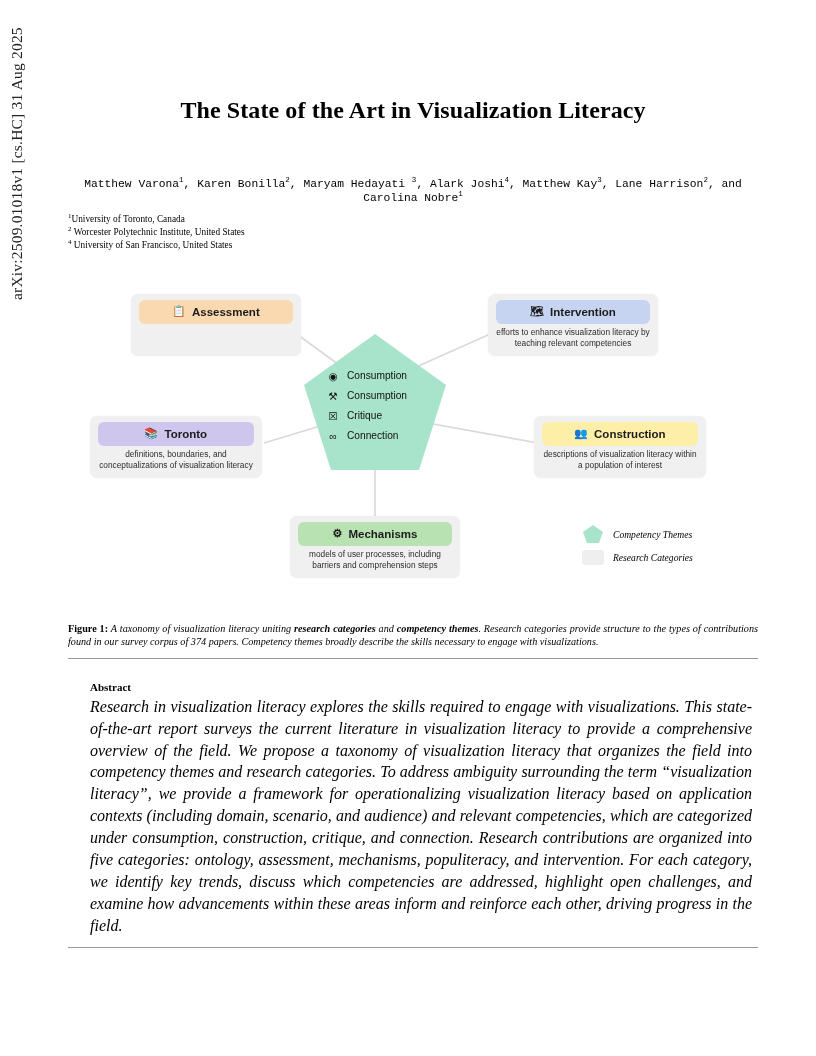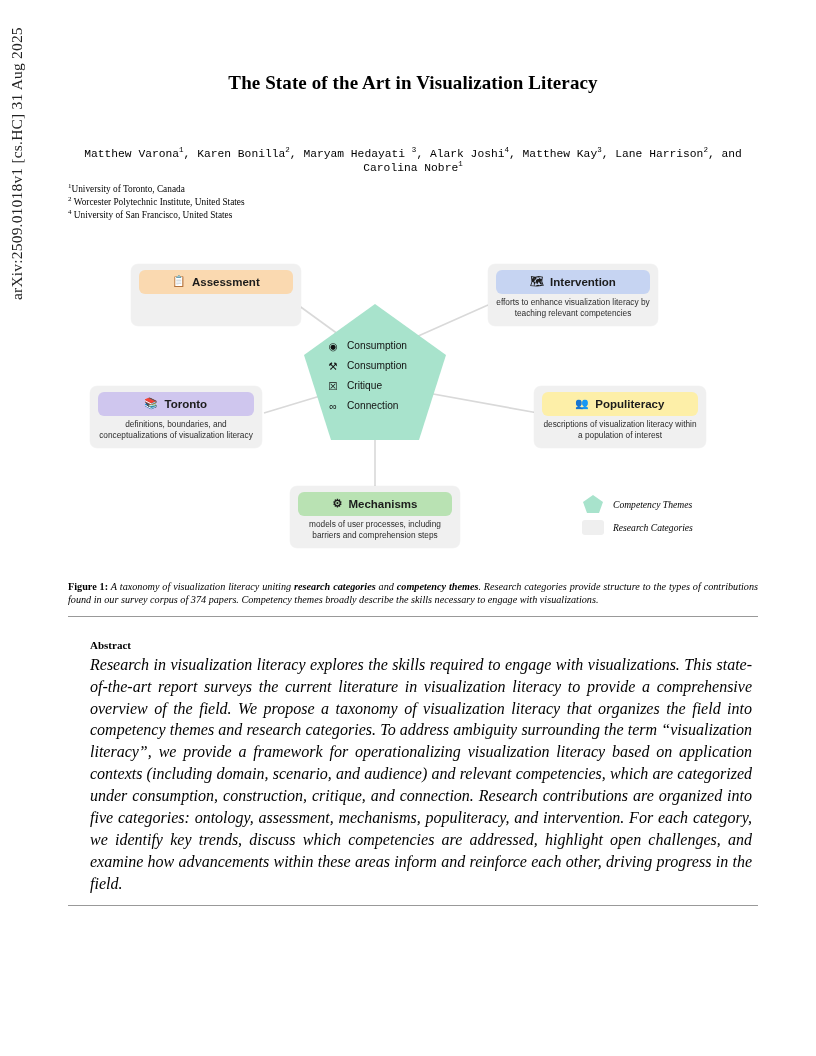--- a/index.html
+++ b/index.html
@@ -44,23 +44,23 @@
   #content {
     position: absolute;
     left: 68px;
     top: 0;
     width: 690px;
     height: 1056px;
   }
 
   #paper-title {
     text-align: center;
-    font-size: 19px;
+    font-size: 24px;
     font-weight: bold;
-    margin-top: 72px;
+    margin-top: 97px;
     letter-spacing: 0.1px;
   }
 
   #authors {
     text-align: center;
     font-size: 11.3px;
     margin-top: 52px;
     font-family: Liberation Mono, monospace;
   }
   #authors sup { font-size: 7.5px; }
@@ -170,21 +170,21 @@
     width: 22px; height: 20px;
   }
   .legend-swatch-rect {
     width: 22px; height: 15px;
     background: #efefef;
     border-radius: 3px;
   }
 
   
   #caption {
-    margin-top: 0;
+    margin-top: 12px;
     font-size: 10.2px;
     line-height: 1.33;
     font-style: italic;
     text-align: justify;
   }
   #caption .cap-label {
     font-style: normal;
     font-weight: bold;
   }
   #caption b { font-style: italic; font-weight: bold; }
@@ -294,21 +294,21 @@
       <div class="node-header" style="background:#cfc6ee;">
         <span class="node-icon">📚</span>
         <span>Toronto</span>
       </div>
       <div class="node-desc">definitions, boundaries, and conceptualizations of visualization literacy</div>
     </div>
 
     <div class="node-card" style="left:466px; top:136px; width:172px; height:62px;">
       <div class="node-header" style="background:#fdefa8;">
         <span class="node-icon">👥</span>
-        <span>Populiteracy</span>
+        <span>Construction</span>
       </div>
       <div class="node-desc">descriptions of visualization literacy within a population of interest</div>
     </div>
 
     <div class="node-card" style="left:222px; top:236px; width:170px; height:62px;">
       <div class="node-header" style="background:#b9e2b3;">
         <span class="node-icon">⚙</span>
         <span>Mechanisms</span>
       </div>
       <div class="node-desc">models of user processes, including barriers and comprehension steps</div>

